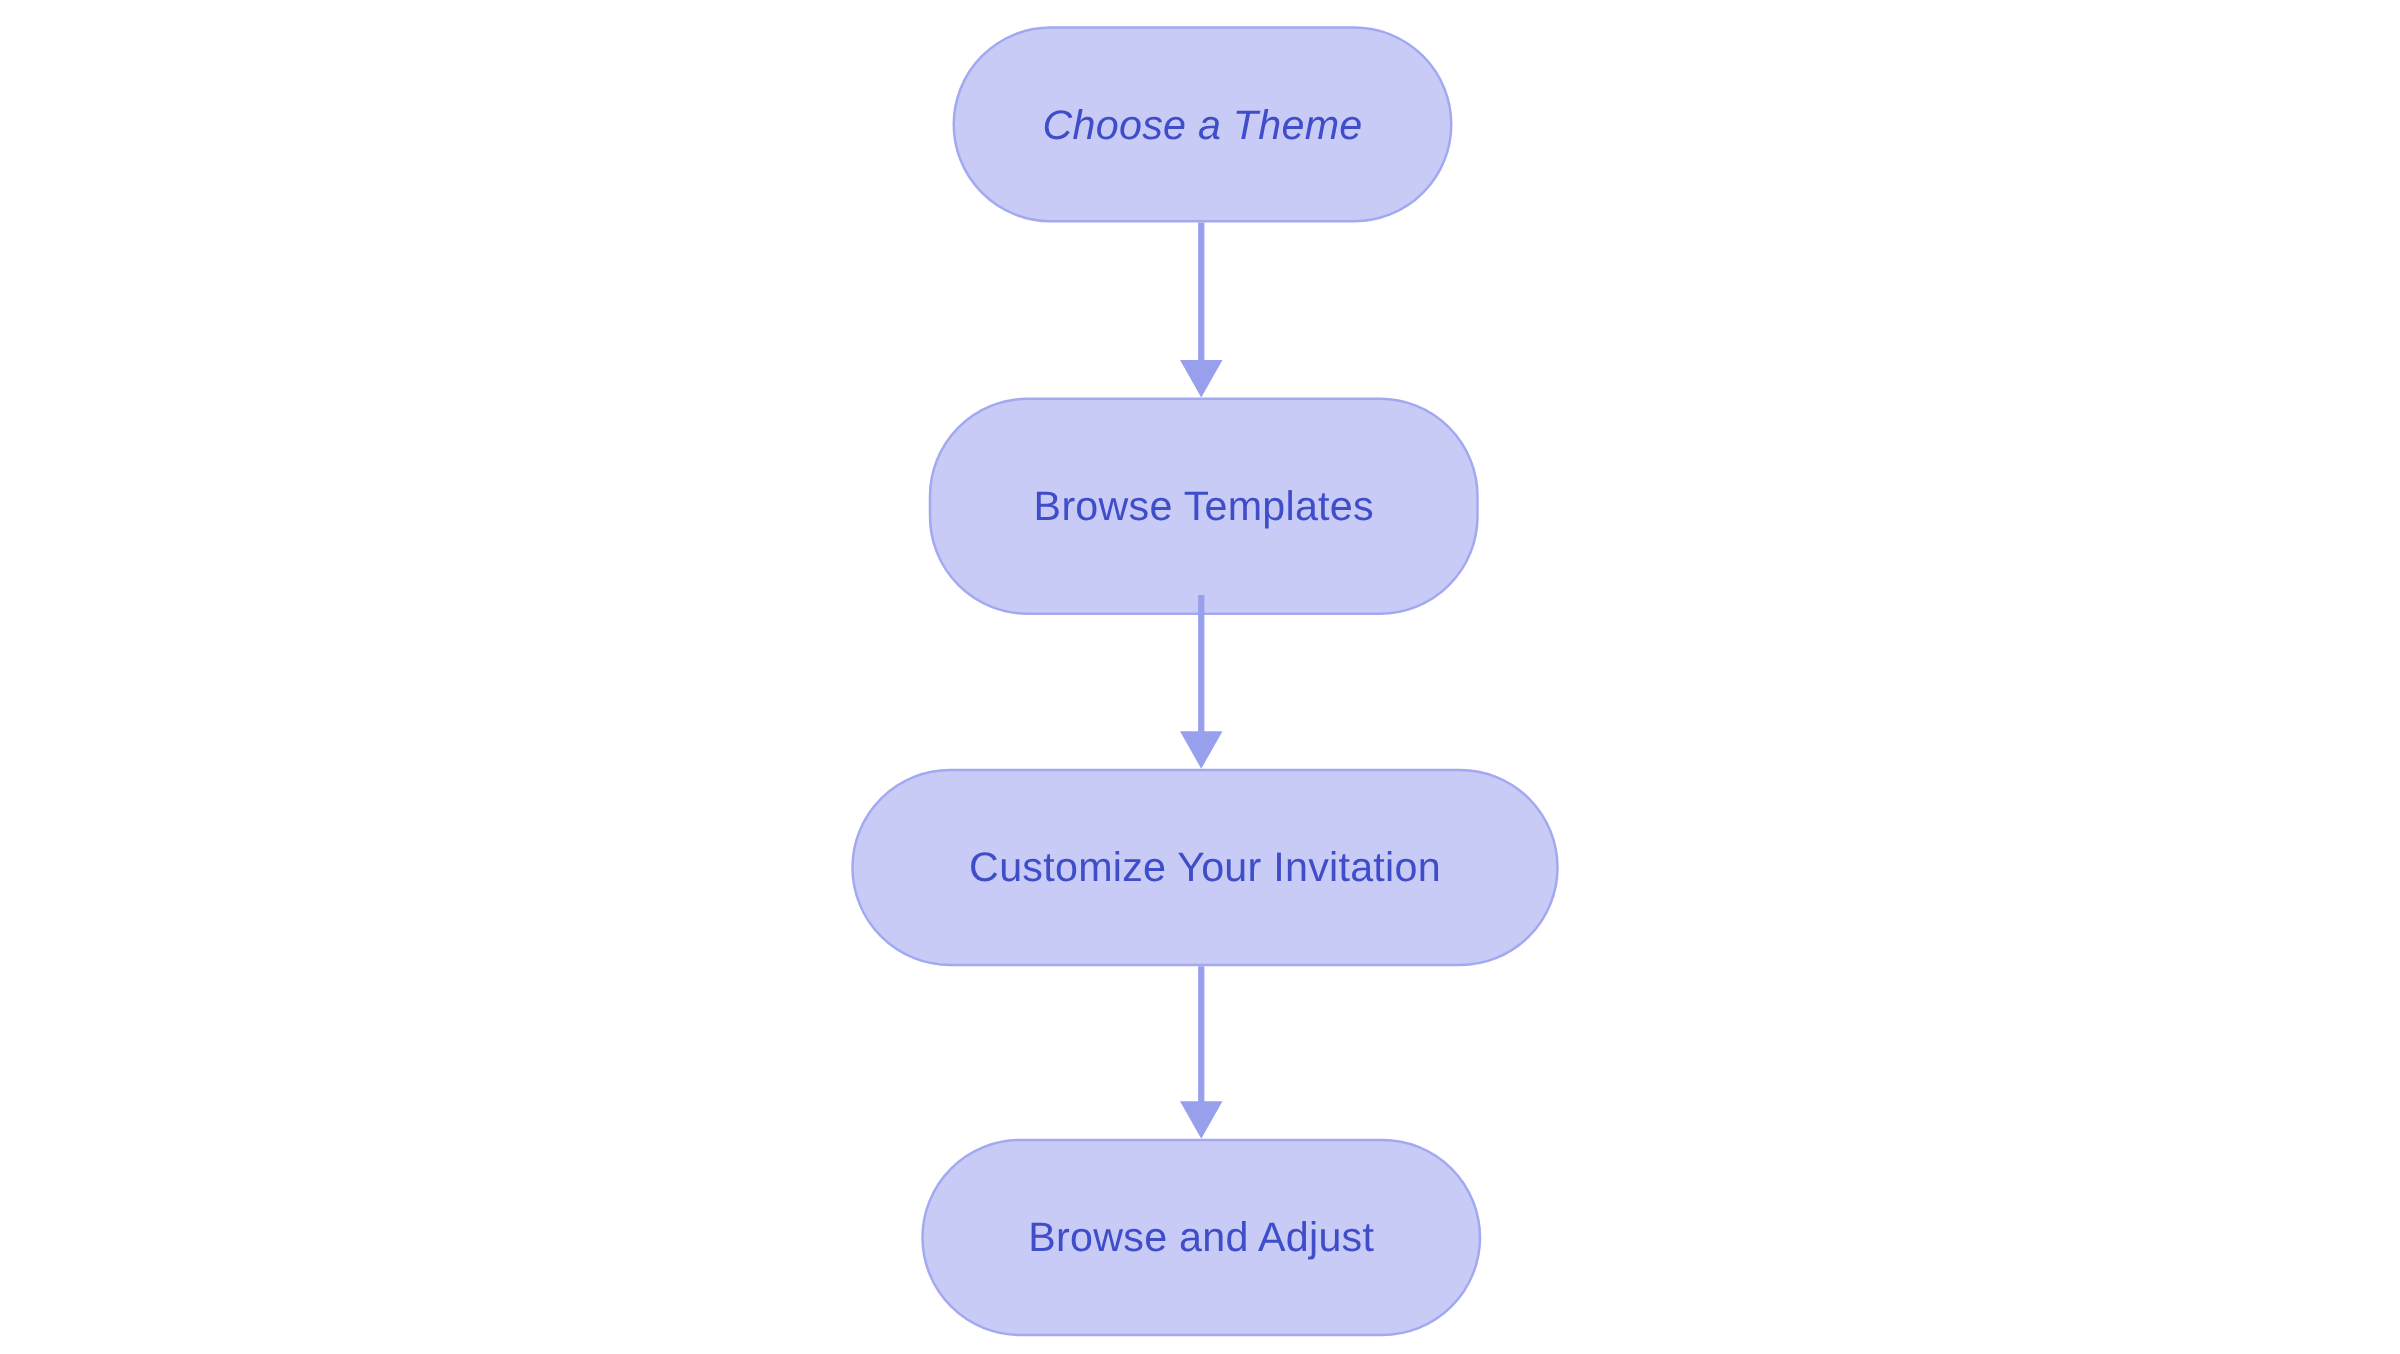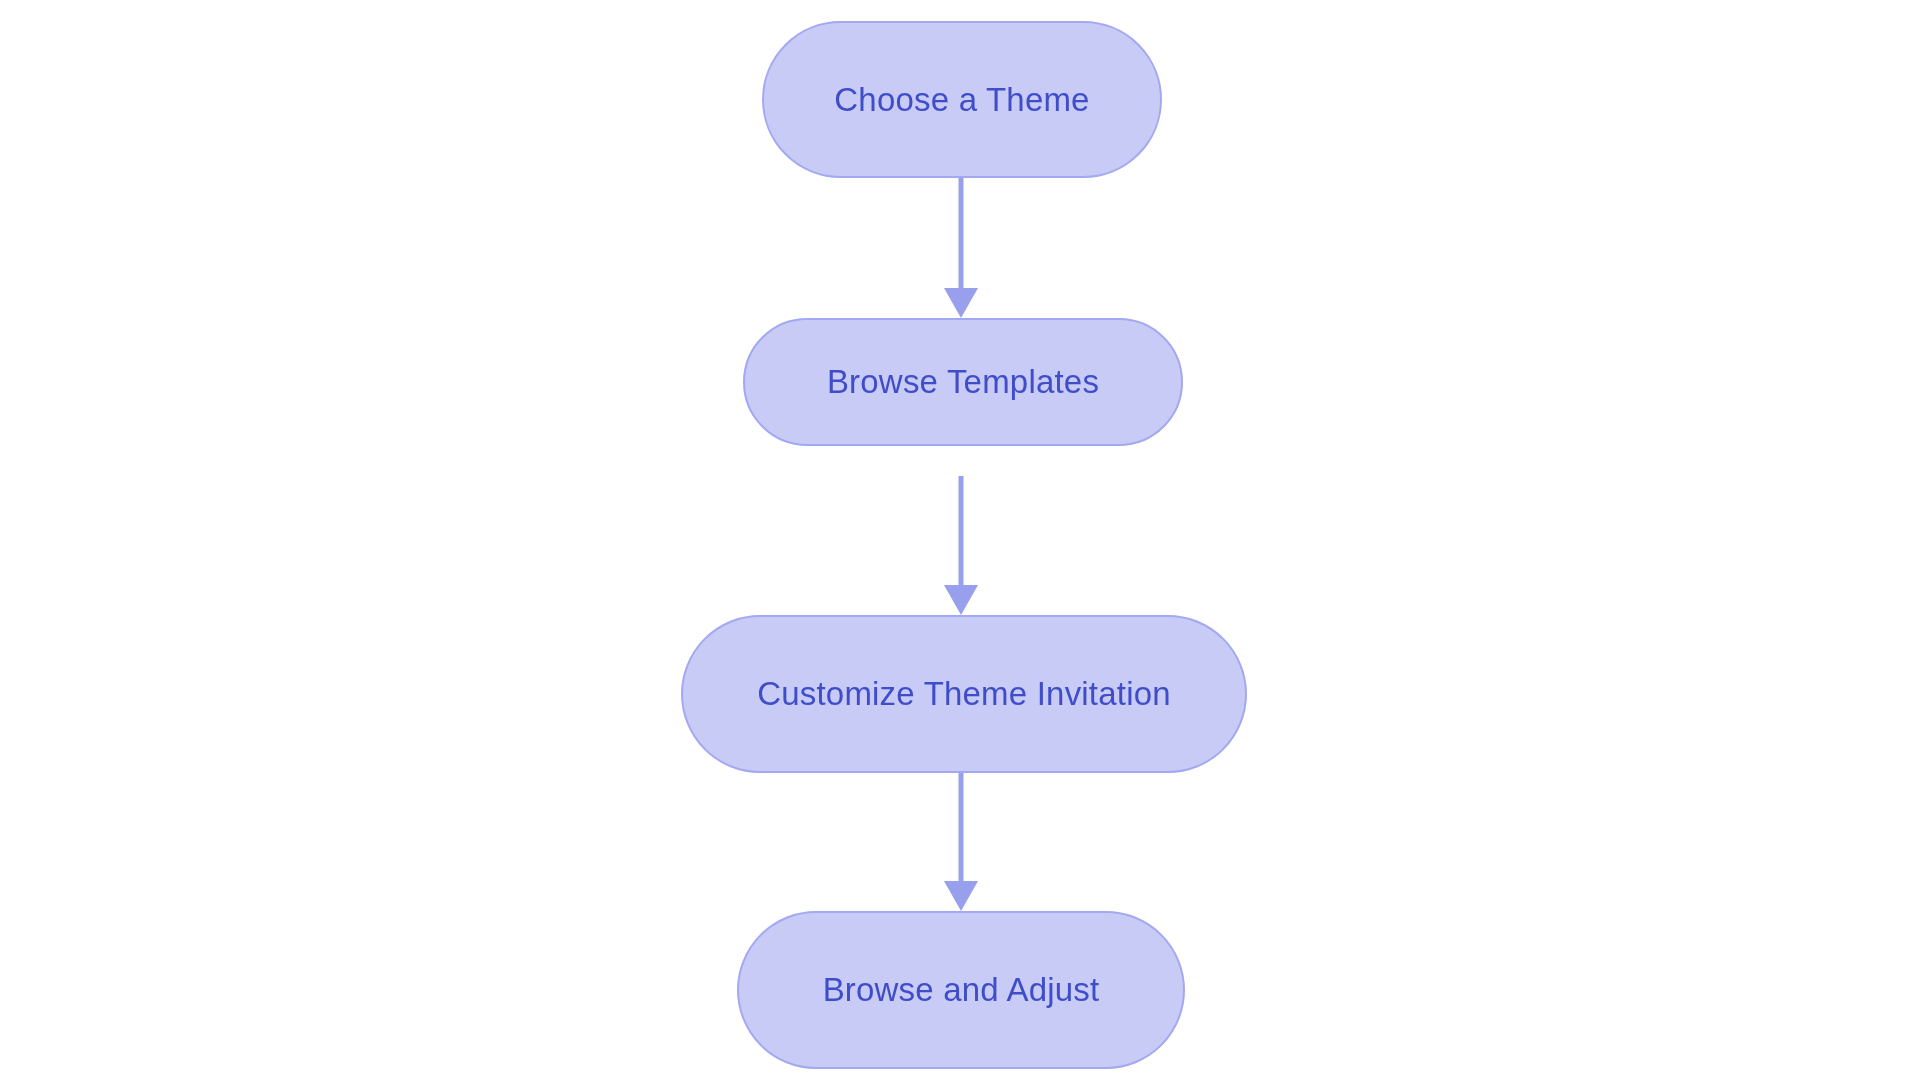--- a/index.html
+++ b/index.html
@@ -26,22 +26,22 @@
     border-radius: 79px;
     display: flex;
     align-items: center;
     justify-content: center;
     text-align: center;
     color: var(--node-text, #3f4dc9);
     font-size: 33px;
     letter-spacing: 0.2px;
     line-height: 1.2;
   }
-  .node-1 { left: 762px; top: 21px;  width: 400px; height: 157px; }
-  .node-2 { left: 743px; top: 318px; width: 440px; height: 128px; }
+  .node-1 { left: 762px; top: 21px;  width: 400px; height: 157px; font-style: italic; }
+  .node-2 { left: 743px; top: 318px; width: 440px; height: 174px; }
   .node-3 { left: 681px; top: 615px; width: 566px; height: 158px; }
   .node-4 { left: 737px; top: 911px; width: 448px; height: 158px; }
 
   .arrow {
     position: absolute;
     width: 34px;
     left: 944px;
   }
   .arrow-1 { top: 178px; height: 140px; }
   .arrow-2 { top: 476px; height: 139px; }
@@ -84,21 +84,21 @@
   <div class="node node-2">
     <span>Browse Templates</span>
   </div>
 
   <div class="arrow arrow-2">
     <div class="stem"></div>
     <div class="head"></div>
   </div>
 
   <div class="node node-3">
-    <span>Customize Theme Invitation</span>
+    <span>Customize Your Invitation</span>
   </div>
 
   <div class="arrow arrow-3">
     <div class="stem"></div>
     <div class="head"></div>
   </div>
 
   <div class="node node-4">
     <span>Browse and Adjust</span>
   </div>

